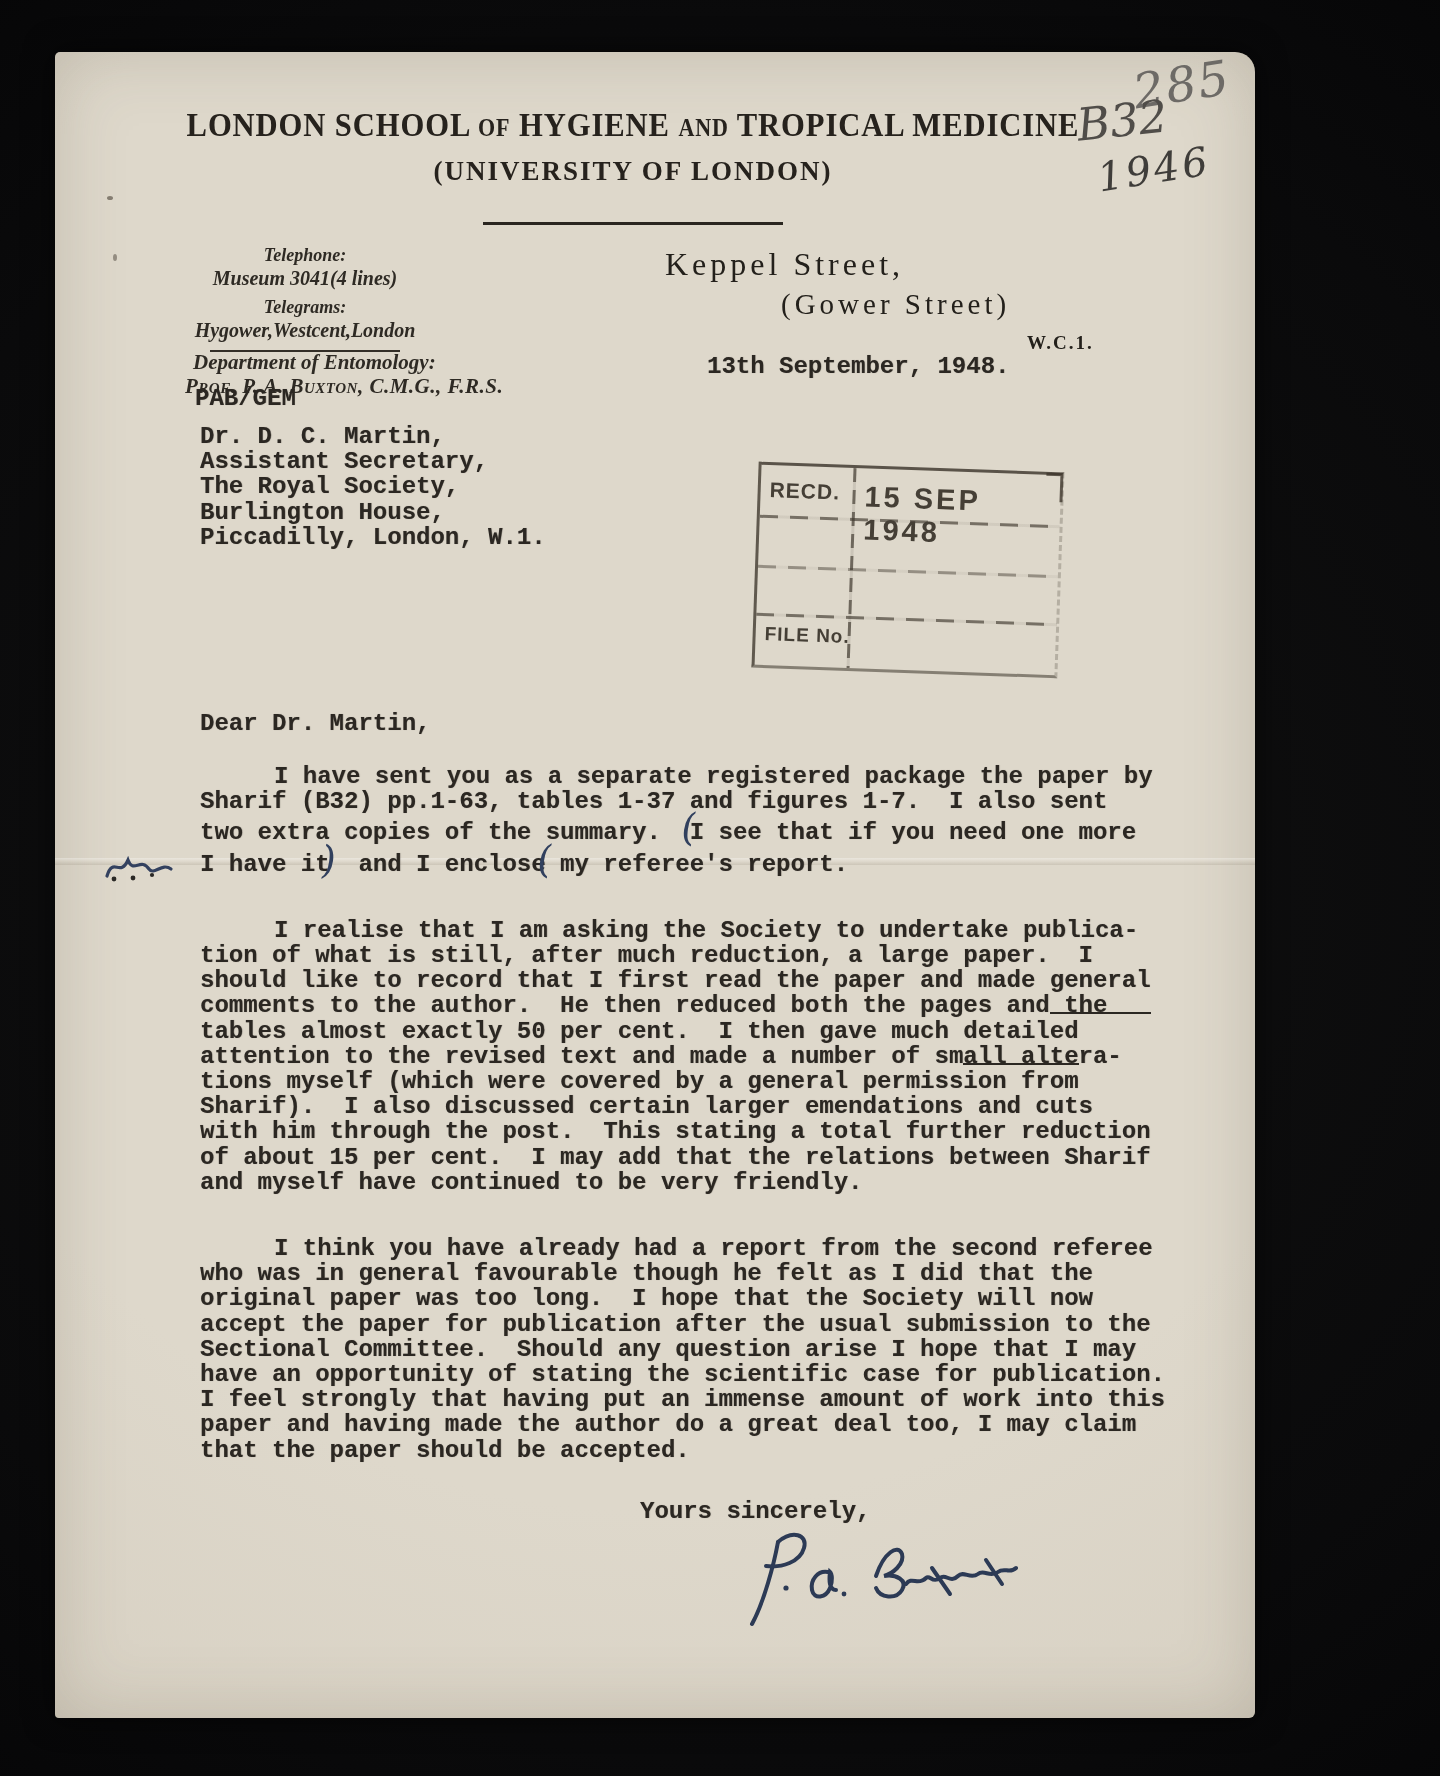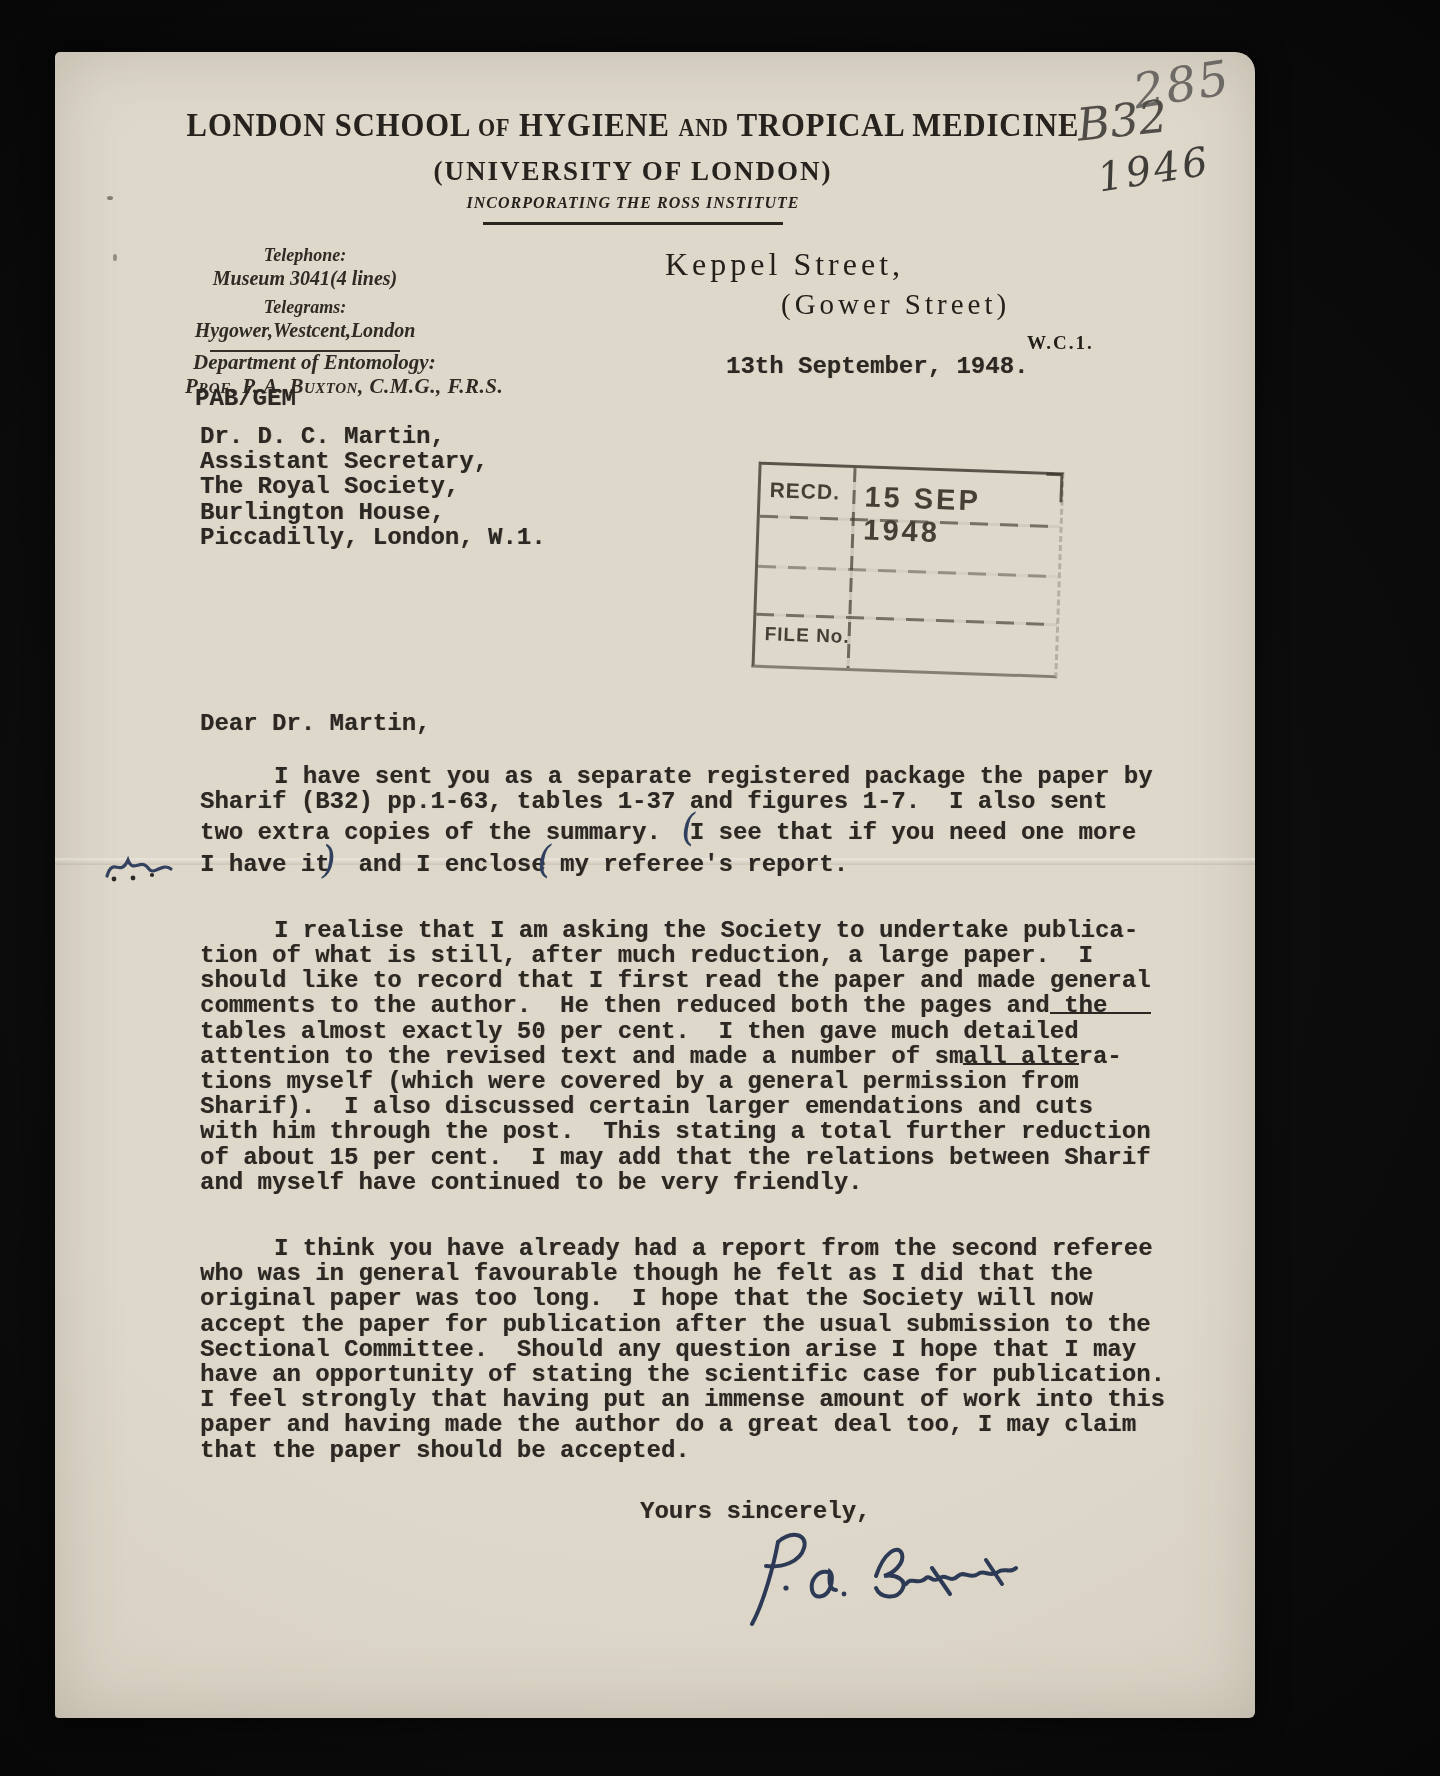--- a/index.html
+++ b/index.html
@@ -37,21 +37,21 @@
   .keppel{left:610px;top:194px;font-size:32px;letter-spacing:4px;color:#23201b;white-space:nowrap;}
   .gower{left:726px;top:236px;font-size:29px;letter-spacing:4px;color:#23201b;white-space:nowrap;}
   .wc1{left:972px;top:280px;font-size:19px;font-weight:bold;letter-spacing:2px;color:#23201b;}
 
   
   .tw{font-family:"Liberation Mono",monospace;font-weight:700;color:#2b2722;
     font-size:24px;line-height:25.2px;
     text-shadow:.4px .4px .7px rgba(45,40,34,.45);}
   .t-line{white-space:pre;}
   .ref{left:140px;top:334px;}
-  .t-date{left:671px;top:302px;}
+  .t-date{left:652px;top:302px;}
   .recipient{left:145px;top:372px;}
   .salutation{left:145px;top:659px;}
   .body{left:145px;top:712px;}
   .paragraph{margin-bottom:41px;}
   .t-line.first{padding-left:74px;}
   .u{border-bottom:2.6px solid #2b2722;padding-bottom:18px;}
   .hand{display:inline-block;width:0;overflow:visible;
     font-family:"DejaVu Serif",serif;font-style:italic;font-weight:400;
     font-size:38px;color:#31405e;text-shadow:none;
     transform:translate(-9px,2px) rotate(-3deg);}
@@ -99,21 +99,20 @@
     <div class="abs crease"></div>
     <div class="abs speck1"></div>
     <div class="abs speck2"></div>
 
     <div class="abs hw hw-285">285</div>
     <div class="abs hw hw-b32">B32</div>
     <div class="abs hw hw-year">1946</div>
 
     <div class="abs lh-title"><span>LONDON SCHOOL </span><span class="title-small">OF</span><span> HYGIENE </span><span class="title-small">AND</span><span> TROPICAL MEDICINE</span></div>
     <div class="abs lh-sub">(UNIVERSITY OF LONDON)</div>
-    <div class="abs lh-tag">INCORPORATING THE ROSS INSTITUTE</div>
     <div class="abs lh-rule"></div>
 
     <div class="abs contact">
       <div class="c-label">Telephone:</div>
       <div class="c-value">Museum 3041(4 lines)</div>
       <div class="c-gap"></div>
       <div class="c-label">Telegrams:</div>
       <div class="c-value">Hygower,Westcent,London</div>
       <div class="c-div"></div>
     </div>

